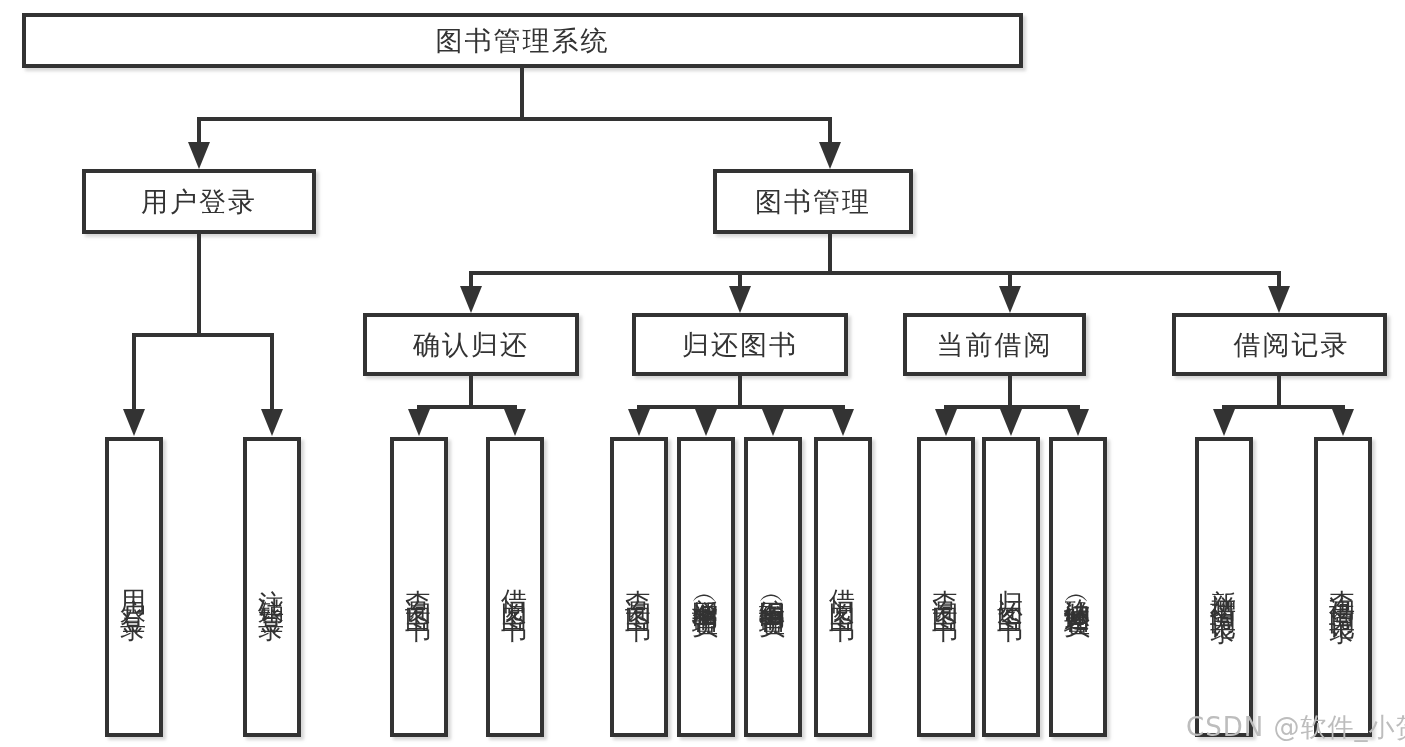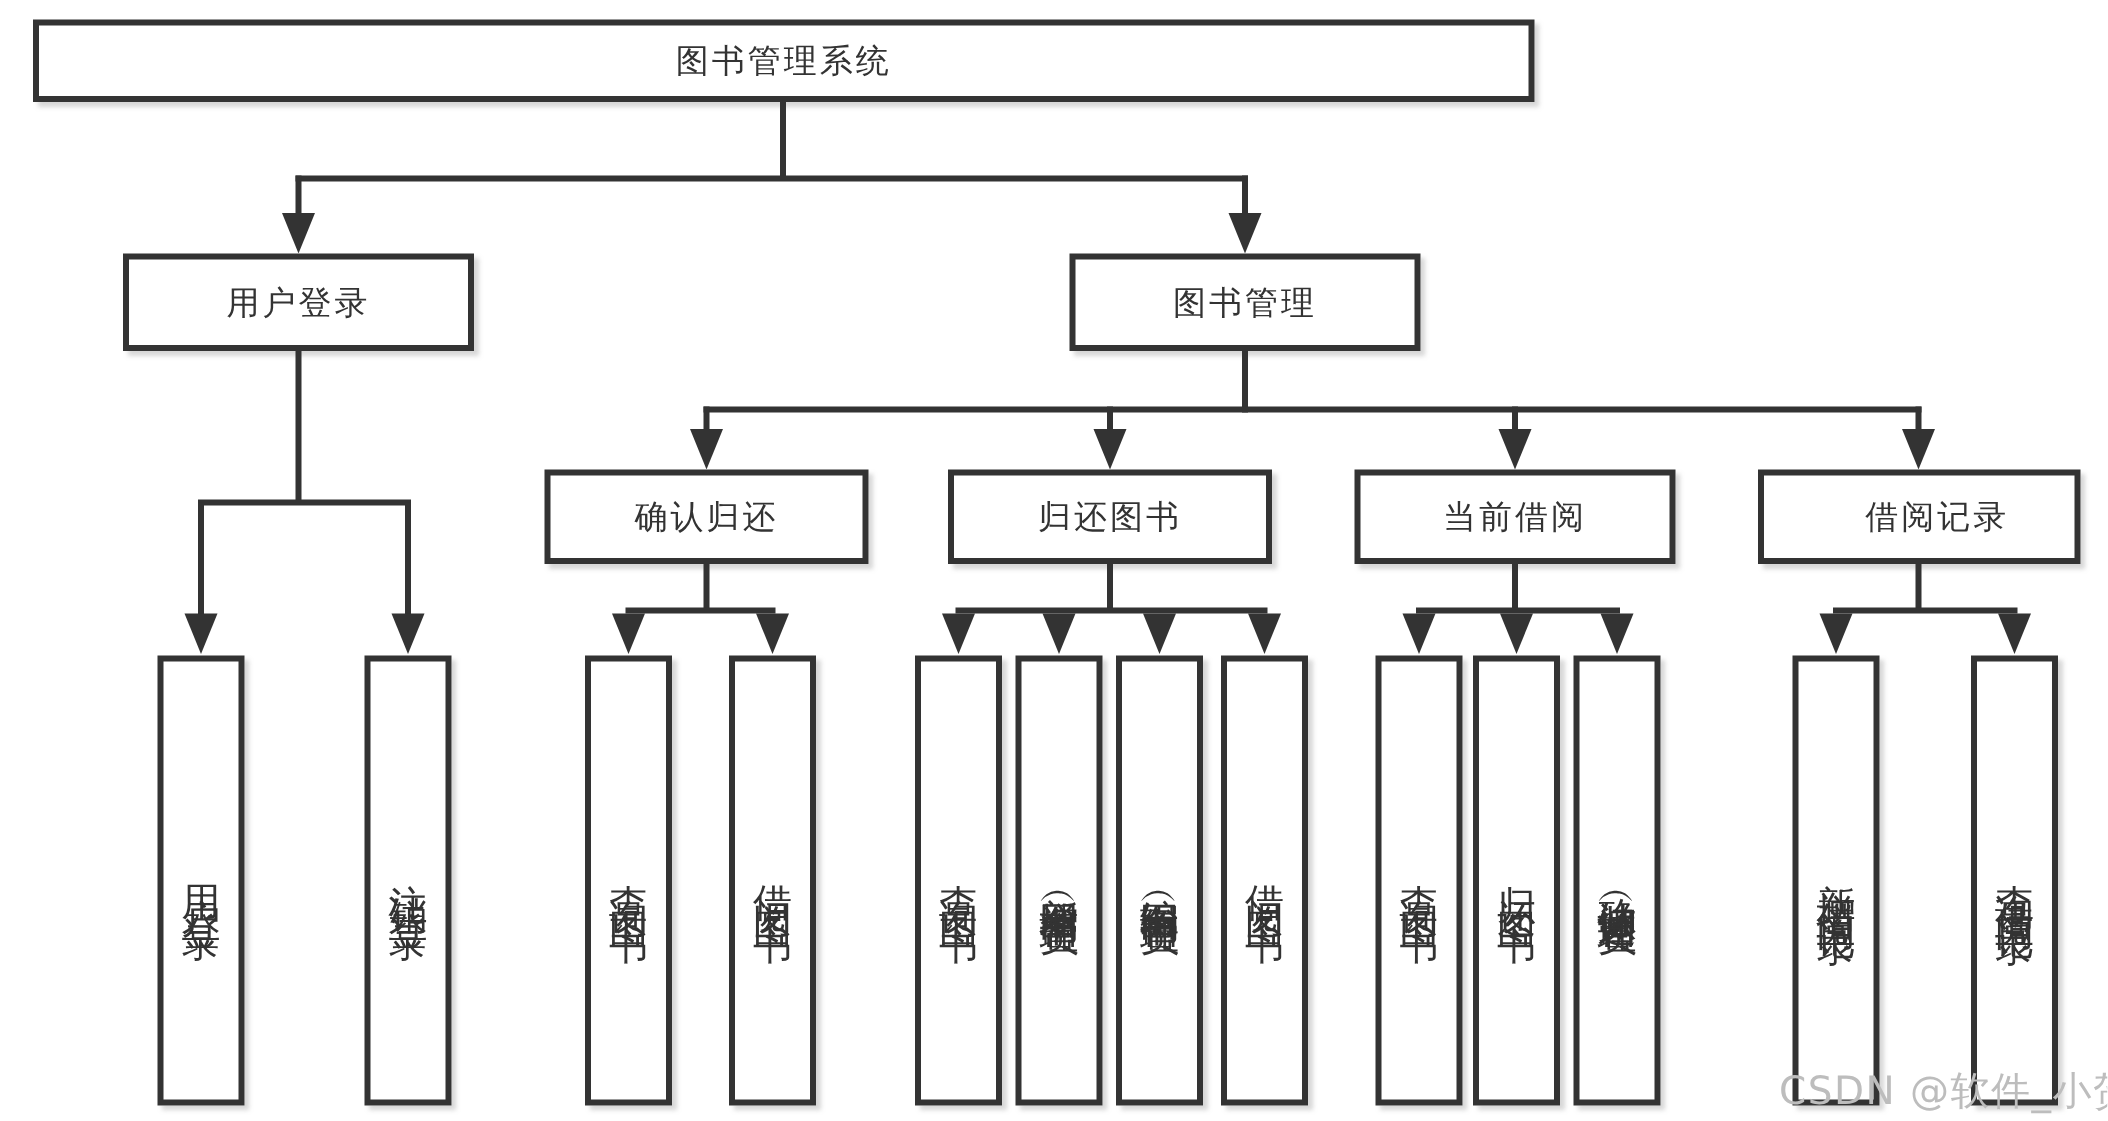--- a/index.html
+++ b/index.html
@@ -14,21 +14,21 @@
   
   .hbox {
     position: absolute;
     box-sizing: border-box;
     background: var(--fill, #ffffff);
     border: 4px solid var(--line, #333333);
     box-shadow: 3px 3px 3px rgba(140,140,140,0.35);
     display: flex;
     align-items: center;
     justify-content: center;
-    font-size: 22px;
+    font-size: 27px;
     letter-spacing: 2px;
     color: var(--text, #333333);
     white-space: nowrap;
   }
   
   .vbox {
     position: absolute;
     top: 437px;
     width: 58px;
     height: 300px;
@@ -76,21 +76,21 @@
   <div class="hbox" style="left:22px; top:13px; width:1001px; height:55px;">图书管理系统</div>
 
   <div class="line" style="left:520px; top:67px; width:4px; height:53px;"></div>
   <div class="line" style="left:197px; top:117px; width:635px; height:4px;"></div>
   <div class="line" style="left:197px; top:117px; width:4px; height:28px;"></div>
   <div class="arr" style="left:188px; top:142px;"></div>
   <div class="line" style="left:828px; top:117px; width:4px; height:28px;"></div>
   <div class="arr" style="left:819px; top:142px;"></div>
 
   <div class="hbox" style="left:82px; top:169px; width:234px; height:65px;">用户登录</div>
-  <div class="hbox" style="left:713px; top:169px; width:234px; height:65px;">图书管理</div>
+  <div class="hbox" style="left:713px; top:169px; width:200px; height:65px;">图书管理</div>
 
   <div class="line" style="left:197px; top:234px; width:4px; height:101px;"></div>
   <div class="line" style="left:132px; top:333px; width:142px; height:4px;"></div>
   <div class="line" style="left:132px; top:335px; width:4px; height:75px;"></div>
   <div class="arr" style="left:123px; top:409px;"></div>
   <div class="line" style="left:270px; top:335px; width:4px; height:75px;"></div>
   <div class="arr" style="left:261px; top:409px;"></div>
 
   <div class="line" style="left:828px; top:234px; width:4px; height:41px;"></div>
   <div class="line" style="left:469px; top:271px; width:812px; height:4px;"></div>
@@ -98,21 +98,21 @@
   <div class="arr" style="left:460px; top:286px;"></div>
   <div class="line" style="left:738px; top:271px; width:4px; height:16px;"></div>
   <div class="arr" style="left:729px; top:286px;"></div>
   <div class="line" style="left:1008px; top:271px; width:4px; height:16px;"></div>
   <div class="arr" style="left:999px; top:286px;"></div>
   <div class="line" style="left:1277px; top:271px; width:4px; height:16px;"></div>
   <div class="arr" style="left:1268px; top:286px;"></div>
 
   <div class="hbox" style="left:363px; top:313px; width:216px; height:63px;">确认归还</div>
   <div class="hbox" style="left:632px; top:313px; width:216px; height:63px;">归还图书</div>
-  <div class="hbox" style="left:903px; top:313px; width:214px; height:63px;">当前借阅</div>
+  <div class="hbox" style="left:903px; top:313px; width:183px; height:63px;">当前借阅</div>
   <div class="hbox" style="left:1172px; top:313px; width:215px; height:63px;padding-left:24px;">借阅记录</div>
 
   <div class="line" style="left:469px; top:376px; width:4px; height:31px;"></div>
   <div class="line" style="left:417px; top:405px; width:100px; height:4px;"></div>
   <div class="arr" style="left:408px; top:409px;"></div>
   <div class="arr" style="left:504px; top:409px;"></div>
 
   <div class="line" style="left:738px; top:376px; width:4px; height:31px;"></div>
   <div class="line" style="left:637px; top:405px; width:208px; height:4px;"></div>
   <div class="arr" style="left:628px; top:409px;"></div>

